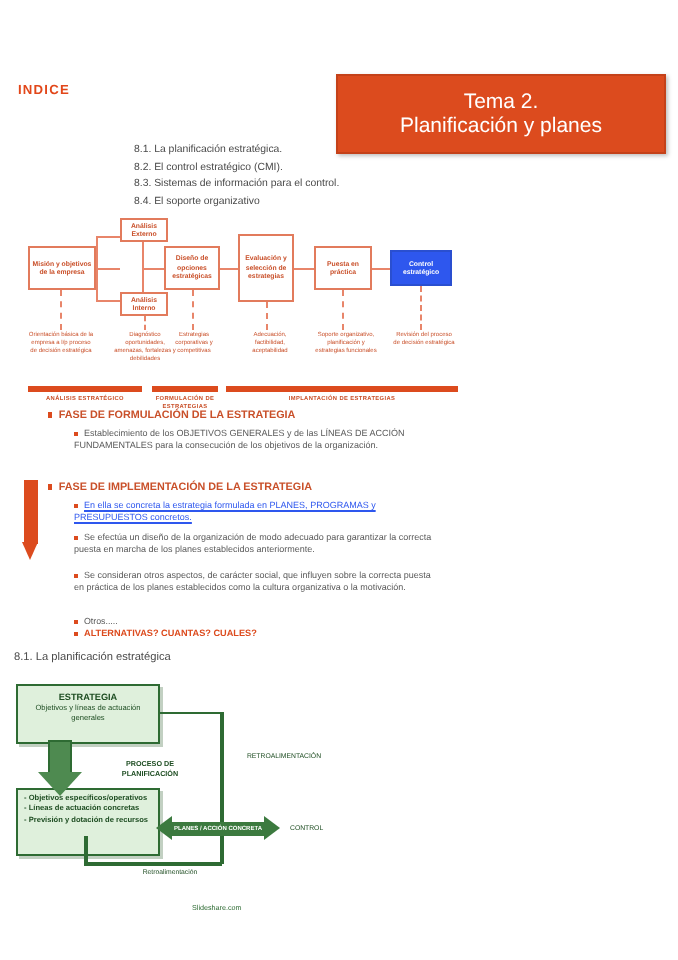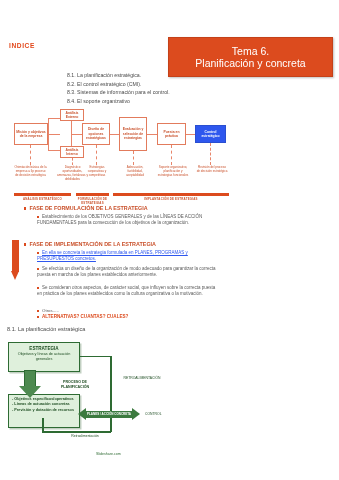--- a/index.html
+++ b/index.html
@@ -123,22 +123,22 @@
     font-size:3.0px;line-height:6px;color:#ffffff;text-align:center;font-weight:bold;}
 
   .wm{position:absolute;left:96px;top:452px;font-size:3.6px;color:#2E6B33;}
 </style>
 </head>
 <body>
 
 <div class="page">
 
   <div class="title-banner">
-    <div class="l1">Tema 6.</div>
-    <div class="l2">Planificación y concreta</div>
+    <div class="l1">Tema 2.</div>
+    <div class="l2">Planificación y planes</div>
   </div>
 
   <div class="indice-head">INDICE</div>
   <ul class="indice-list">
     <li>8.1. La planificación estratégica.</li>
     <li>8.2. El control estratégico (CMI).</li>
     <li>8.3. Sistemas  de información para el control.</li>
     <li>8.4. El soporte organizativo</li>
   </ul>
 

